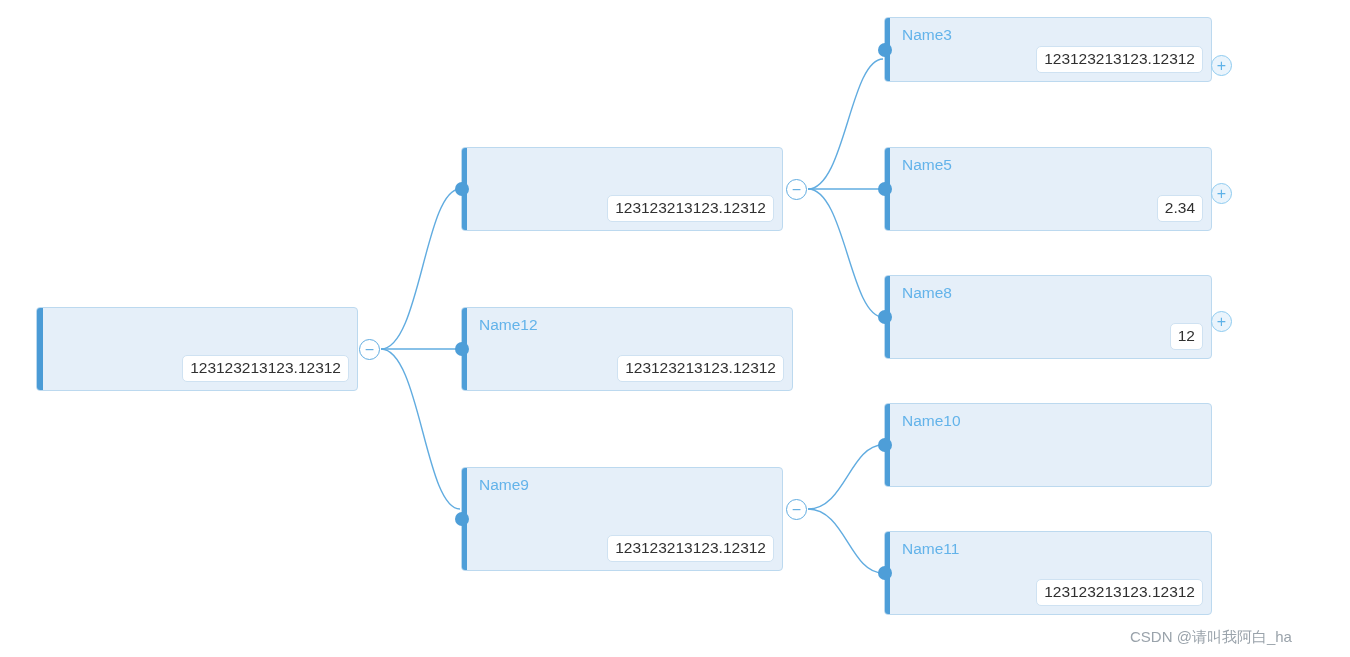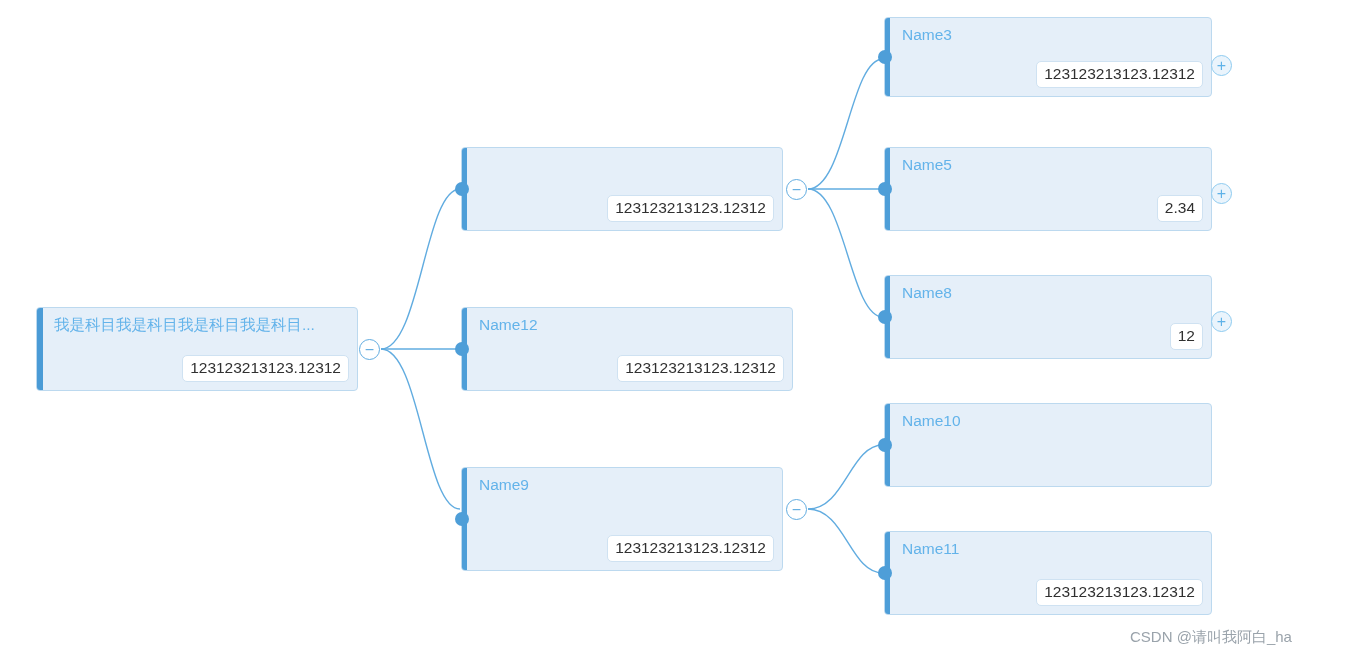--- a/index.html
+++ b/index.html
@@ -111,21 +111,20 @@
       <path d="M 381,349 C 420,349 425,509 460,509" fill="none" stroke="#61ace0" stroke-width="1.4"></path>
       <path d="M 808,189 C 845,189 850,59 883,59" fill="none" stroke="#61ace0" stroke-width="1.4"></path>
       <path d="M 808,189 L 883,189" fill="none" stroke="#61ace0" stroke-width="1.4"></path>
       <path d="M 808,189 C 845,189 850,317 883,317" fill="none" stroke="#61ace0" stroke-width="1.4"></path>
       <path d="M 808,509 C 845,509 850,445 883,445" fill="none" stroke="#61ace0" stroke-width="1.4"></path>
       <path d="M 808,509 C 845,509 850,573 883,573" fill="none" stroke="#61ace0" stroke-width="1.4"></path>
     </svg>
   <div id="nodes-layer">
       <div class="node root" style="left: 36px; top: 307px; width: 322px; height: 84px;">
         <div class="accent"></div>
-        <div class="title">我是科目我是科目我是科目我是科目...</div>
         <div class="value">123123213123.12312</div>
       </div>
       <div class="toggle minus" style="left: 359px; top: 339px;">
         <span>−</span>
       </div>
       <div class="node" style="left: 461px; top: 147px; width: 322px; height: 84px;">
         <div class="accent"></div>
         <div class="port"></div>
         <div class="value">123123213123.12312</div>
       </div>
@@ -140,21 +139,21 @@
       </div>
       <div class="node" style="left: 461px; top: 467px; width: 322px; height: 104px; text-decoration: underline;">
         <div class="accent"></div>
         <div class="port"></div>
         <div class="title">Name9</div>
         <div class="value">123123213123.12312</div>
       </div>
       <div class="toggle minus" style="left: 786px; top: 499px;">
         <span>−</span>
       </div>
-      <div class="node" style="left: 884px; top: 17px; width: 328px; height: 80px;">
+      <div class="node" style="left: 884px; top: 17px; width: 328px; height: 65px;">
         <div class="accent"></div>
         <div class="port"></div>
         <div class="title">Name3</div>
         <div class="value">123123213123.12312</div>
       </div>
       <div class="toggle plus" style="left: 1211px; top: 55px;">
         <span>+</span>
       </div>
       <div class="node" style="left: 884px; top: 147px; width: 328px; height: 84px;">
         <div class="accent"></div>

